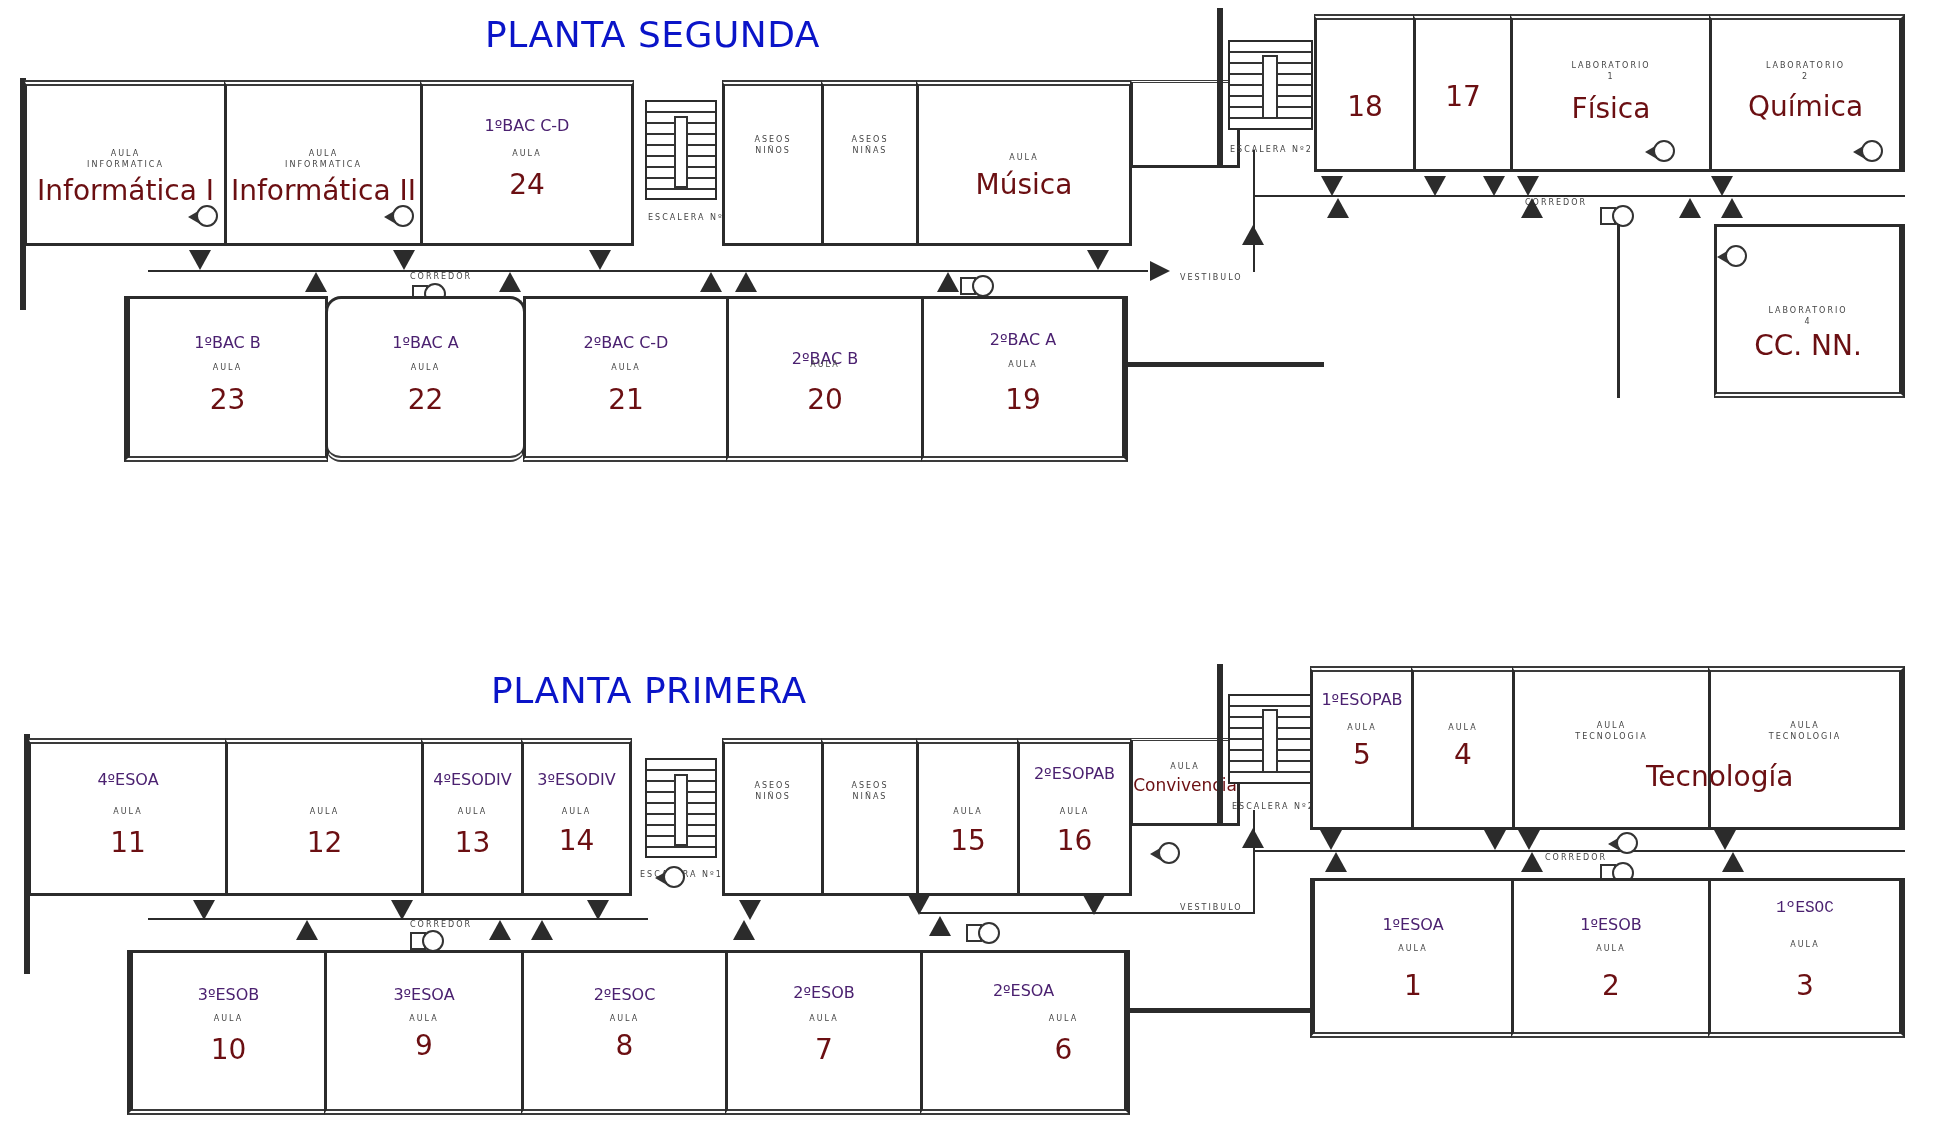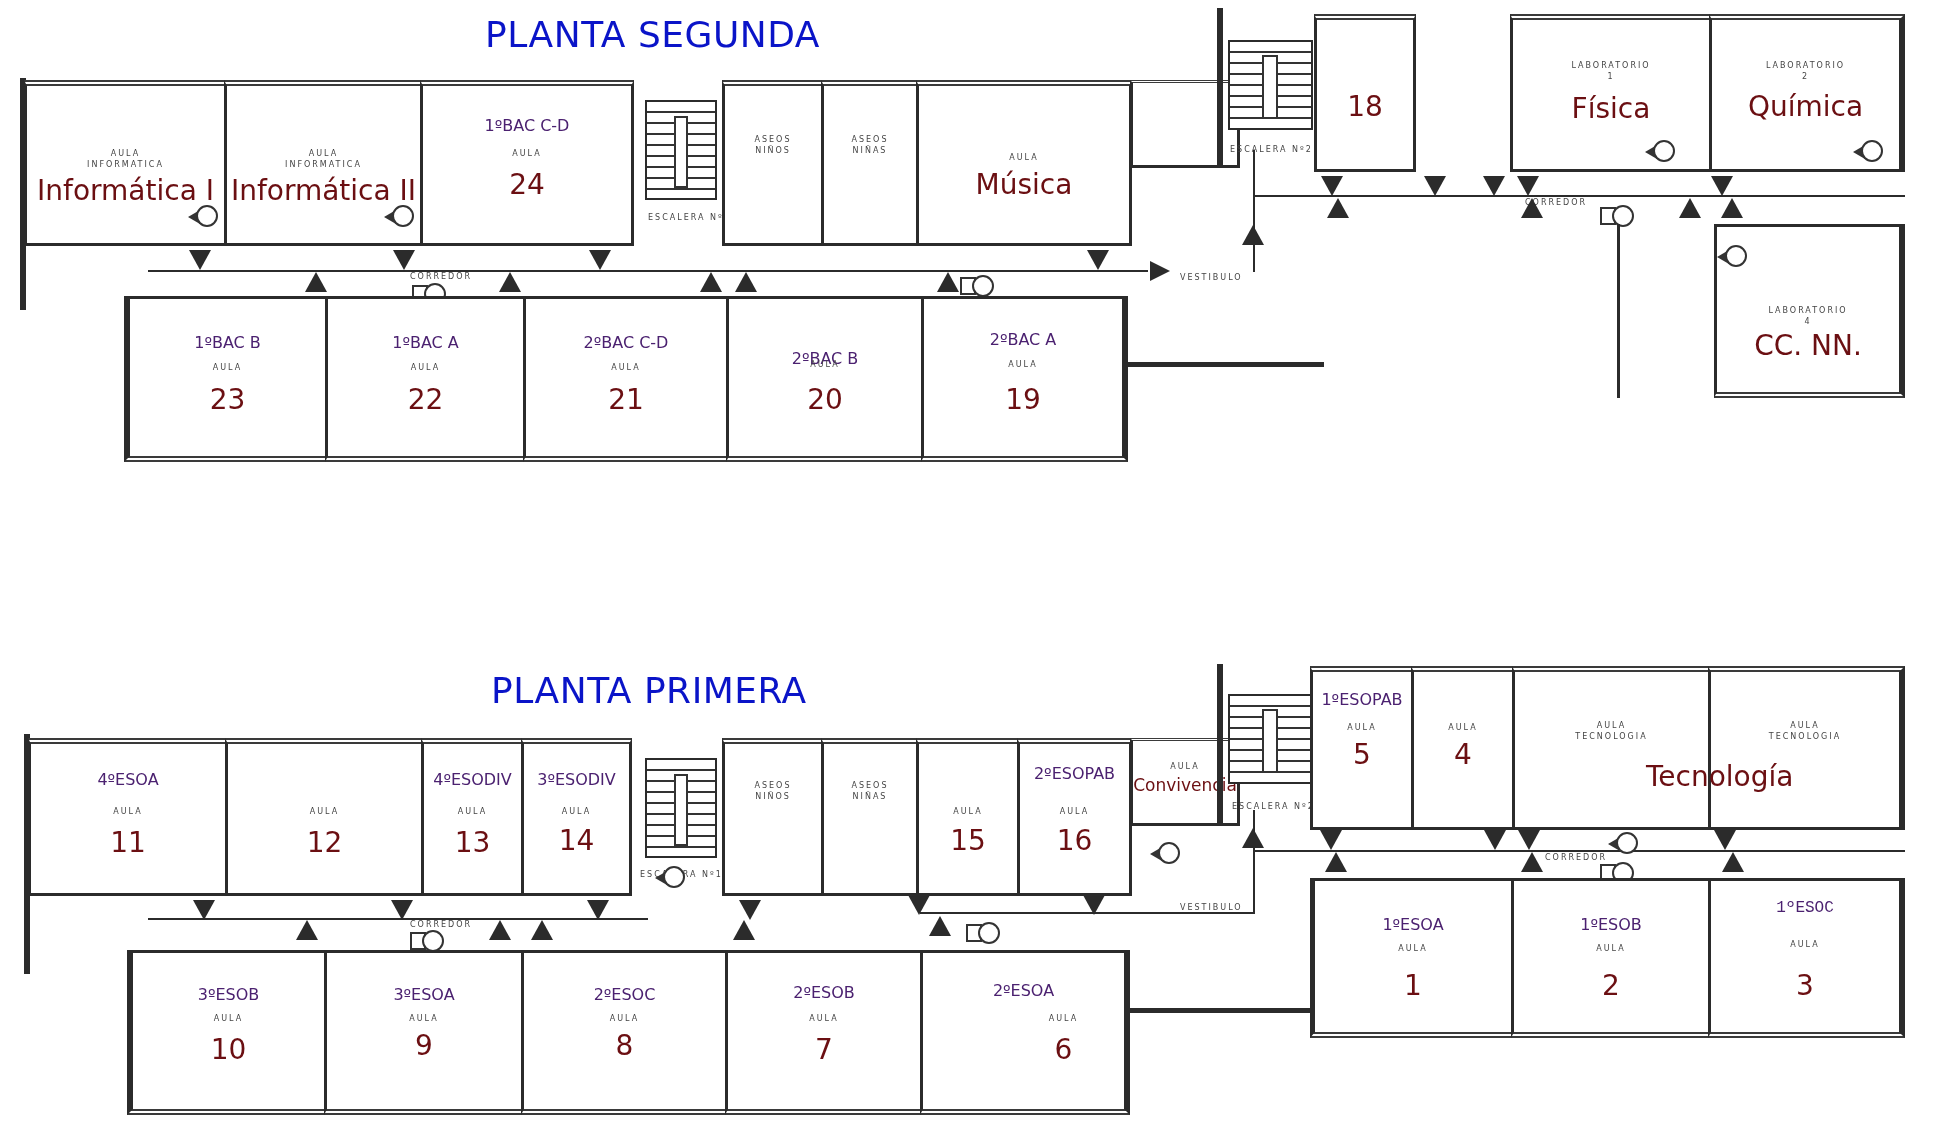--- a/index.html
+++ b/index.html
@@ -73,20 +73,23 @@
 
   <div class="wall" style="left:1217px;top:8px;width:6px;height:160px;"></div>
   <div class="stairs" style="left:1228px;top:40px;width:85px;height:90px;">
       <div class="well"></div>
     </div>
   <div class="corr-label" style="left:1230px;top:145px;">ESCALERA Nº2</div>
 
   <div class="room outer-top" style="left:1314px;top:14px;width:102px;height:158px;">
     <div class="num" style="top:70px;">18</div>
   </div>
+  <div class="room outer-top" style="left:1413px;top:14px;width:100px;height:158px;">
+    <div class="num" style="top:60px;">17</div>
+  </div>
   <div class="room outer-top" style="left:1510px;top:14px;width:202px;height:158px;">
     <div class="aula" style="top:40px;">LABORATORIO
 1</div>
     <div class="name" style="top:72px;">Física</div>
   </div>
   <div class="room outer-top" style="left:1709px;top:14px;width:196px;height:158px;border-right-width:6px;">
     <div class="aula" style="top:40px;">LABORATORIO
 2</div>
     <div class="name" style="top:70px;">Química</div>
   </div>
@@ -146,21 +149,21 @@
   <div class="fountain" style="left:1600px;top:205px;">
       <span class="sq"></span>
       <span class="ci"></span>
     </div>
 
   <div class="room outer-bottom" style="left:124px;top:296px;width:204px;height:166px;border-left-width:6px;">
     <div class="tag" style="top:34px;">1ºBAC B</div>
     <div class="aula" style="top:63px;">AULA</div>
     <div class="num" style="top:84px;">23</div>
   </div>
-  <div class="room outer-bottom" style="left:325px;top:296px;width:201px;height:166px;">
+  <div class="room outer-bottom" style="left:325px;top:296px;width:201px;height:166px;border-radius:16px;">
     <div class="tag" style="top:34px;">1ºBAC A</div>
     <div class="aula" style="top:63px;">AULA</div>
     <div class="num" style="top:84px;">22</div>
   </div>
   <div class="room outer-bottom" style="left:523px;top:296px;width:206px;height:166px;">
     <div class="tag" style="top:34px;">2ºBAC C-D</div>
     <div class="aula" style="top:63px;">AULA</div>
     <div class="num" style="top:84px;">21</div>
   </div>
   <div class="room outer-bottom" style="left:726px;top:296px;width:198px;height:166px;">

